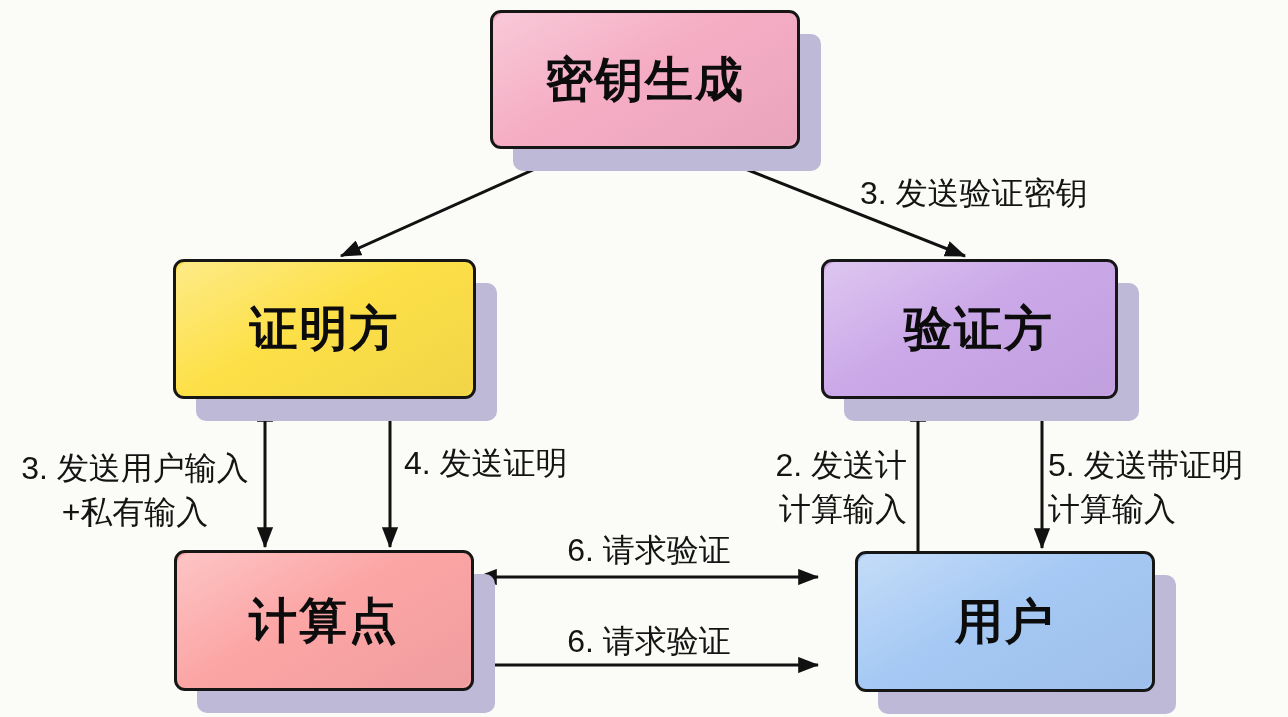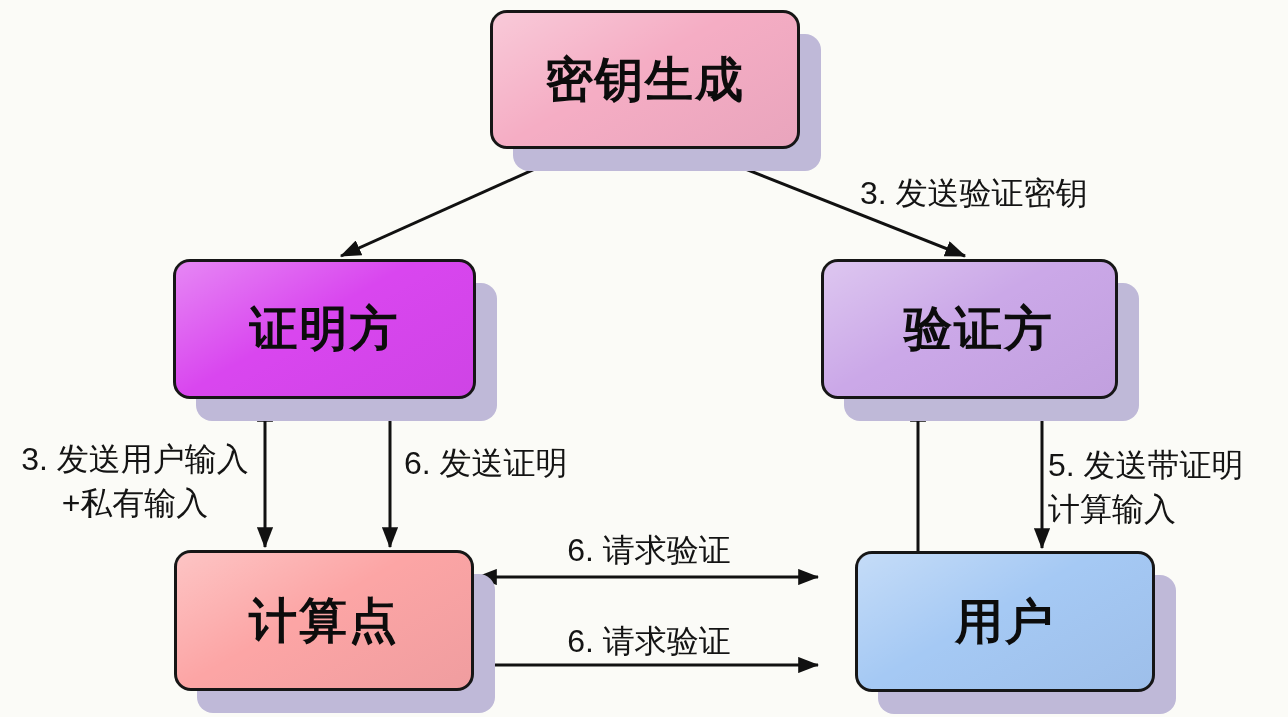--- a/index.html
+++ b/index.html
@@ -9,21 +9,21 @@
     font-family: "Liberation Sans", "DejaVu Sans", sans-serif;
     position: relative;
     overflow: hidden;
   }
   #canvas { position: absolute; inset: 0; width: 1288px; height: 717px; }
 
   .node {
     position: absolute;
     box-sizing: border-box;
     border: 3px solid #161616;
-    border-radius: 17px;
+    border-radius: 11px;
     display: flex; align-items: center; justify-content: center;
     box-shadow: 22px 23px 0 -1px #BFB9D8;
   }
   .node::before {
     content: ""; position: absolute; inset: 0; border-radius: 13px;
     background: linear-gradient(150deg, rgba(255,255,255,0.35) 0%, rgba(255,255,255,0) 45%, rgba(40,30,70,0.06) 100%);
     pointer-events: none;
   }
   .node .title {
     font-weight: bold;
@@ -47,21 +47,21 @@
     position: absolute;
     font-size: 32px;
     line-height: 1.38;
     color: #141414;
     white-space: nowrap;
   }
   .edge-label span { display: block; }
 
   #lbl-eval-key   { left: 166px;  top: 171px; }
   #lbl-verify-key { left: 860px;  top: 171px; }
-  #lbl-user-input { left: 0px;    top: 437px; width: 270px; text-align: center; }
+  #lbl-user-input { left: 0px;    top: 446px; width: 270px; text-align: center; }
   #lbl-proof      { left: 404px;  top: 441px; }
   #lbl-comp-input { left: 733px;  top: 443px; width: 174px; text-align: right; }
   #lbl-result     { left: 1048px; top: 443px; }
   #lbl-req-top    { left: 480px;  top: 528px; width: 338px; text-align: center; }
   #lbl-req-bot    { left: 480px;  top: 619px; width: 338px; text-align: center; }
 </style>
 </head>
 <body>
 
 <div id="canvas">
@@ -79,21 +79,21 @@
     <line x1="918" y1="552" x2="918" y2="402" marker-end="url(#ah)"></line>
     <line x1="1042" y1="399" x2="1042" y2="548" marker-end="url(#ah)"></line>
     <line x1="477" y1="577" x2="818" y2="577" marker-start="url(#ah)" marker-end="url(#ah)"></line>
     <line x1="474" y1="665" x2="818" y2="665" marker-end="url(#ah)"></line>
   </svg>
 
   <div class="node" id="node-keygen" style="background: rgb(245, 173, 196);">
     <span class="title">密钥生成</span>
   </div>
 
-  <div class="node" id="node-prover" style="background: #d946ef;">
+  <div class="node" id="node-prover" style="background: #fde047;">
     <span class="title">证明方</span>
   </div>
 
   <div class="node" id="node-verifier" style="background: rgb(203, 168, 232); padding-left: 19px;">
     <span class="title">验证方</span>
   </div>
 
   <div class="node" id="node-compute" style="background: #fca5a5;">
     <span class="title">计算点</span>
   </div>
@@ -103,22 +103,26 @@
   </div>
 
 
   <div class="edge-label" id="lbl-verify-key">3. 发送验证密钥</div>
 
   <div class="edge-label" id="lbl-user-input">
     <span>3. 发送用户输入</span>
     <span>+私有输入</span>
   </div>
 
-  <div class="edge-label" id="lbl-proof">6. 发送证明</div>
+  <div class="edge-label" id="lbl-proof">4. 发送证明</div>
 
+  <div class="edge-label" id="lbl-comp-input">
+    <span>2. 发送计</span>
+    <span>计算输入</span>
+  </div>
 
   <div class="edge-label" id="lbl-result">
     <span>5. 发送带证明</span>
     <span>计算输入</span>
   </div>
 
   <div class="edge-label" id="lbl-req-top">6. 请求验证</div>
 
   <div class="edge-label" id="lbl-req-bot">6. 请求验证</div>
 

